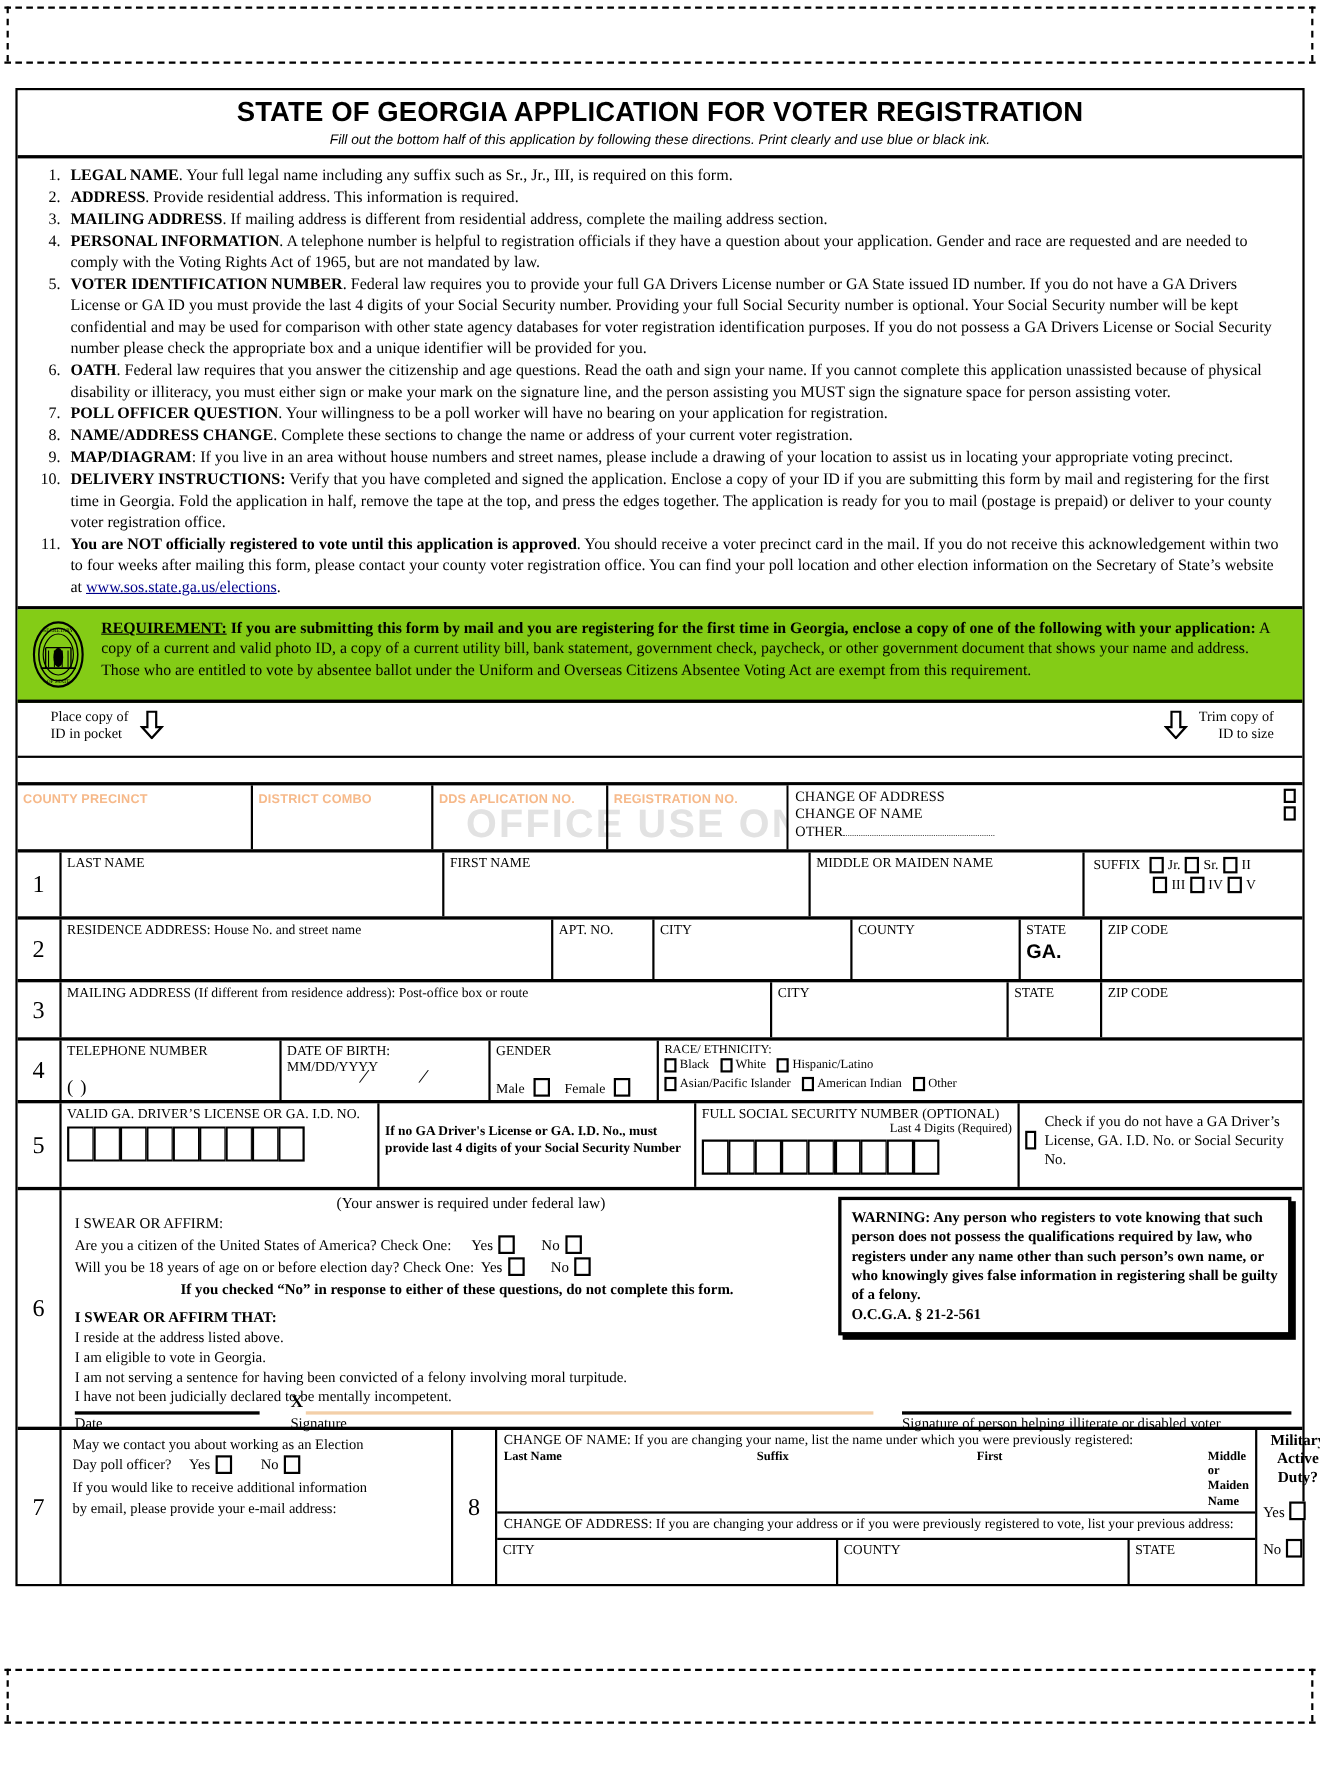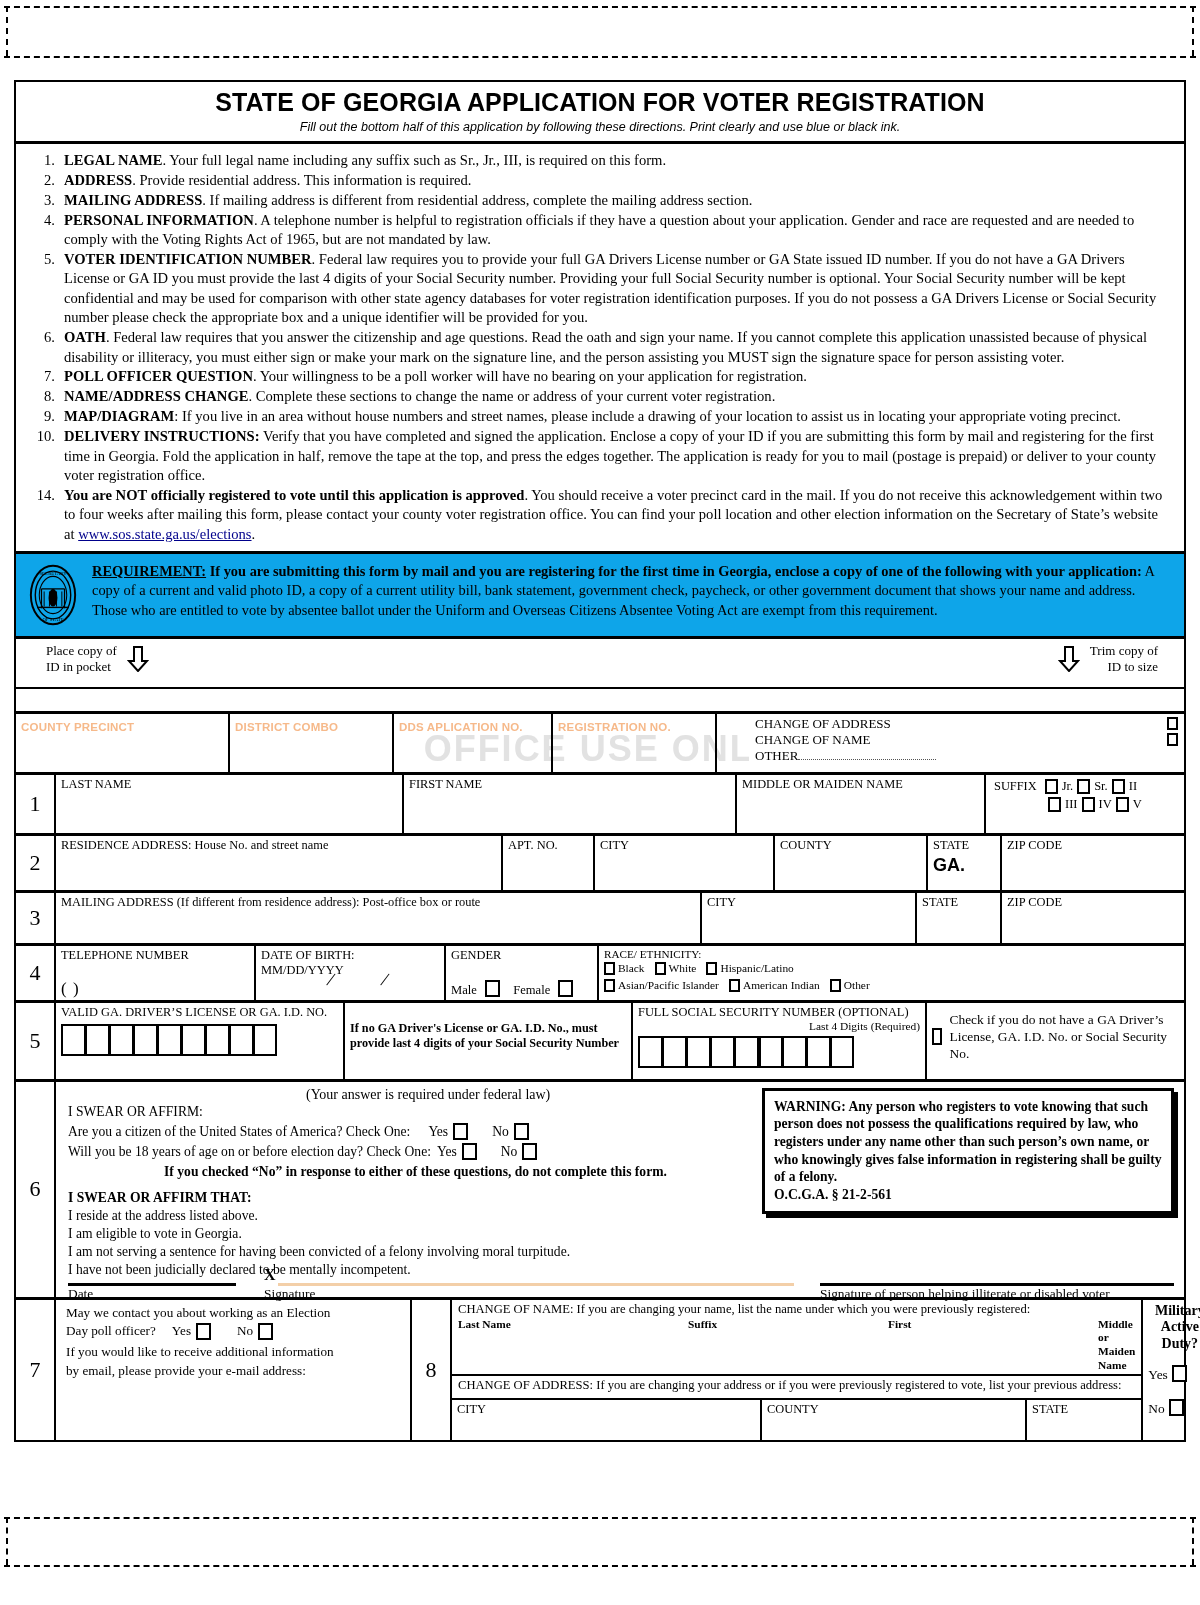--- a/index.html
+++ b/index.html
@@ -32,21 +32,21 @@
   
   .instr{padding:7px 14px 6px 14px;border-bottom:3px solid #000;}
   .ins-row{display:flex;font-size:14.6px;line-height:1.33;margin-bottom:.5px;}
   .ins-num{width:34px;flex:0 0 34px;text-align:right;padding-right:9px;box-sizing:border-box;}
   .ins-txt{flex:1;text-align:left;}
   .ins-txt b{font-weight:bold;}
   .lnk{color:#00008B;text-decoration:underline;}
 
   
   .req{
-    background:#0ea5e9;border-bottom:3px solid #000;
+    background:#84cc16;border-bottom:3px solid #000;
     display:flex;align-items:flex-start;padding:8px 12px 10px 10px;
   }
   .seal{flex:0 0 54px;width:54px;height:62px;margin-right:12px;margin-top:2px;}
   .req-txt{flex:1;font-size:14.4px;line-height:1.36;}
   .req-txt .u{text-decoration:underline;font-weight:bold;}
   .req-txt b{font-weight:bold;}
 
   
   .pocket{height:48px;border-bottom:2px solid #000;position:relative;}
   .pocket-left{position:absolute;left:30px;top:4px;display:flex;align-items:center;gap:10px;}
@@ -58,21 +58,21 @@
   
   .office{position:relative;display:flex;border-bottom:3px solid #000;height:58px;}
   .ou-cell{border-right:2px solid #000;padding:3px 5px 0 5px;box-sizing:border-box;position:relative;}
   .ou-cell:last-child{border-right:none;}
   .ou-lbl{font-family:"Liberation Sans", sans-serif;font-weight:bold;font-size:11.5px;color:#f6b98a;letter-spacing:.2px;}
   .watermark{
     position:absolute;left:0;right:0;top:14px;text-align:center;
     font-family:"Liberation Sans", sans-serif;font-weight:bold;font-size:36px;
     color:#e2e2e2;letter-spacing:2px;pointer-events:none;z-index:0;
   }
-  .chg-cell{padding:2px 6px 16px 6px;font-size:13px;line-height:1.24;position:relative;z-index:2;background:#fff;margin-left:32px;}
+  .chg-cell{padding:2px 6px 16px 6px;font-size:13px;line-height:1.24;position:relative;z-index:2;background:#fff;}
   .chg-row{display:flex;justify-content:space-between;align-items:center;}
   .chg-under{display:inline-block;border-bottom:1px dotted #555;width:138px;height:11px;}
 
   
   .frow{display:flex;border-bottom:3px solid #000;}
   .fnum{
     flex:0 0 38px;width:38px;border-right:2px solid #000;
     display:flex;align-items:center;justify-content:center;
     font-size:22px;font-family:"Liberation Serif", serif;
   }
@@ -191,21 +191,21 @@
         </div>
       <div class="ins-row">
           <div class="ins-num">9.</div>
           <div class="ins-txt"><b>MAP/DIAGRAM</b><span>:  If you live in an area without house numbers and street names, please include a drawing of your location to assist us in locating your appropriate voting precinct.</span></div>
         </div>
       <div class="ins-row">
           <div class="ins-num">10.</div>
           <div class="ins-txt"><b>DELIVERY INSTRUCTIONS:</b><span> Verify that you have completed and signed the application. Enclose a copy of your ID if you are submitting this form by mail and registering for the first time in Georgia.  Fold the application in half, remove the tape at the top, and press the edges together. The application is ready for you to mail (postage is prepaid) or deliver to your county voter registration office.</span></div>
         </div>
       <div class="ins-row">
-          <div class="ins-num">14.</div>
+          <div class="ins-num">11.</div>
           <div class="ins-txt"><b>You are NOT officially registered to vote until this application is approved</b><span>. You should receive a voter precinct card in the mail. If you do not receive this acknowledgement within two to four weeks after mailing this form, please contact your county voter registration office. You can find your poll location and other election information on the Secretary of State’s website at </span><a class="lnk" href="#">www.sos.state.ga.us/elections</a><span>.</span></div>
         </div>
     </div>
 
     <div class="req">
       <div class="seal">
         <svg viewBox="0 0 60 70" width="54" height="62">
           <ellipse cx="30" cy="35" rx="25" ry="33" fill="none" stroke="#000" stroke-width="2.2"></ellipse>
           <ellipse cx="30" cy="35" rx="20" ry="27" fill="none" stroke="#000" stroke-width="1.6"></ellipse>
           <ellipse cx="30" cy="35" rx="15.5" ry="21" fill="none" stroke="#000" stroke-width="1.2"></ellipse>

